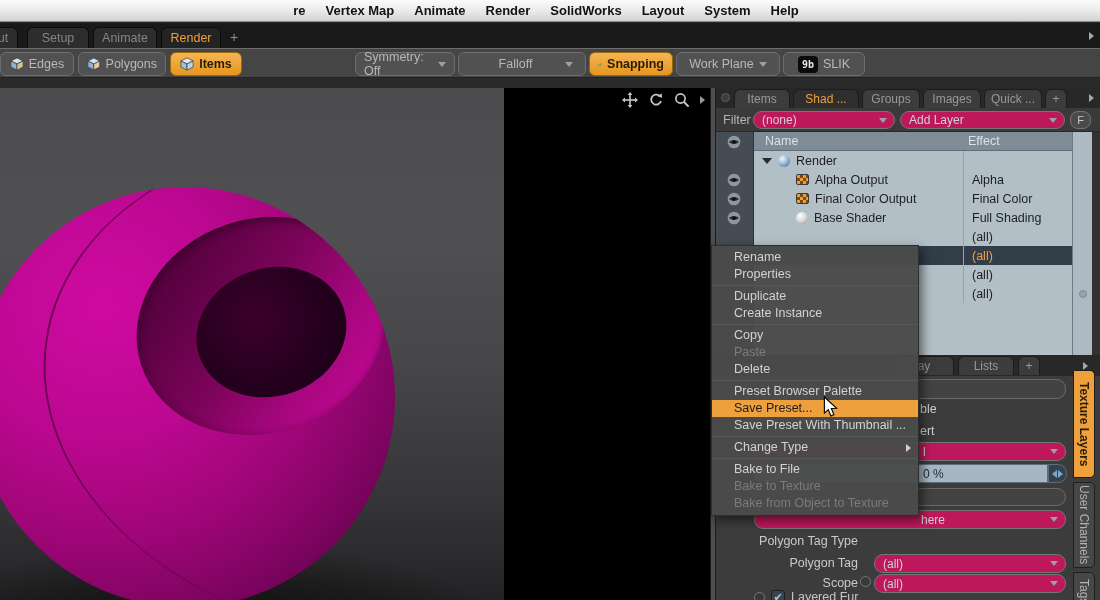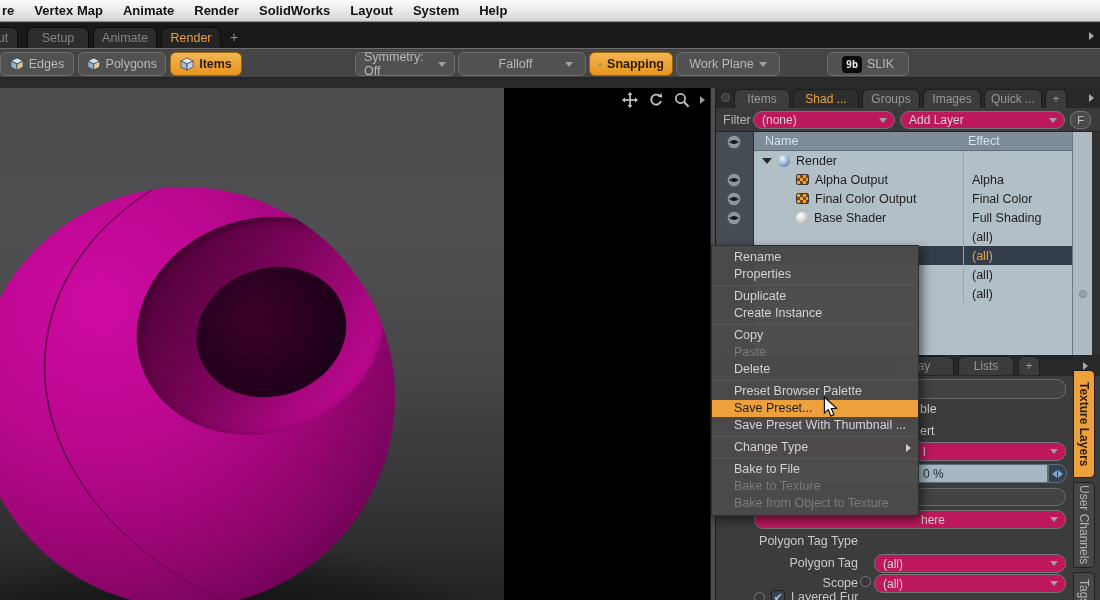--- a/index.html
+++ b/index.html
@@ -4,21 +4,21 @@
 <style>
   html,body{margin:0;padding:0;background:#111;}
   #app{position:relative;width:1100px;height:600px;overflow:hidden;
        font-family:"Liberation Sans",sans-serif;background:#2a2a2a;
        -webkit-font-smoothing:antialiased;}
   #app *{box-sizing:border-box;}
 
   
   .menubar{position:absolute;left:0;top:0;width:1100px;height:22px;
     background:linear-gradient(#fbfbfb,#e9e9e9 55%,#d2d2d2);
-    border-bottom:1px solid #8a8a8a;display:flex;align-items:center;}
+    border-bottom:1px solid #8a8a8a;display:flex;align-items:center;justify-content:center;}
   .menubar .mitem{padding:0 10px;font-size:13px;font-weight:600;color:#121212;cursor:default;}
   .menubar .mitem.cut{padding-left:2px;}
 
   
   .laytabs{position:absolute;left:0;top:23px;width:1100px;height:25px;background:#191919;}
   .ltab{position:absolute;top:4px;height:21px;border-radius:6px 6px 0 0;background:#2d2d2d;
     border:1px solid #0c0c0c;border-bottom:none;color:#858585;font-size:12.5px;
     display:flex;align-items:center;justify-content:center;}
   .ltab.active{background:#232323;color:#eda03c;}
   .ltab-plus{position:absolute;top:6px;color:#8d8d8d;font-size:14px;}
@@ -219,21 +219,21 @@
     <div class="tbtn orange" style="left:589px;width:84px;">
       <svg width="15" height="13" viewBox="0 0 16 14">
           <path d="M1.5 12.5 L4.5 4 L7 7 L13 1.5 L14.5 7.5 L9.5 8.5 L12 11.5 Z" fill="#63d57e" stroke="#1d5e2e" stroke-width="0.8"></path>
         </svg>
       <span>Snapping</span>
     </div>
     <div class="tbtn" style="left:676px;width:104px;">
       <span>Work Plane</span>
       <span class="caret-d"></span>
     </div>
-    <div class="tbtn" style="left:783px;width:82px;margin-left:44px;">
+    <div class="tbtn" style="left:783px;width:82px;">
       <span class="slik-logo">9b</span>
       <span>SLIK</span>
     </div>
   </div>
 
   <div class="viewport">
     <div class="vp-black"></div>
     <div class="floor-shadow"></div>
     <div class="sphere">
       <div class="seam"></div>

